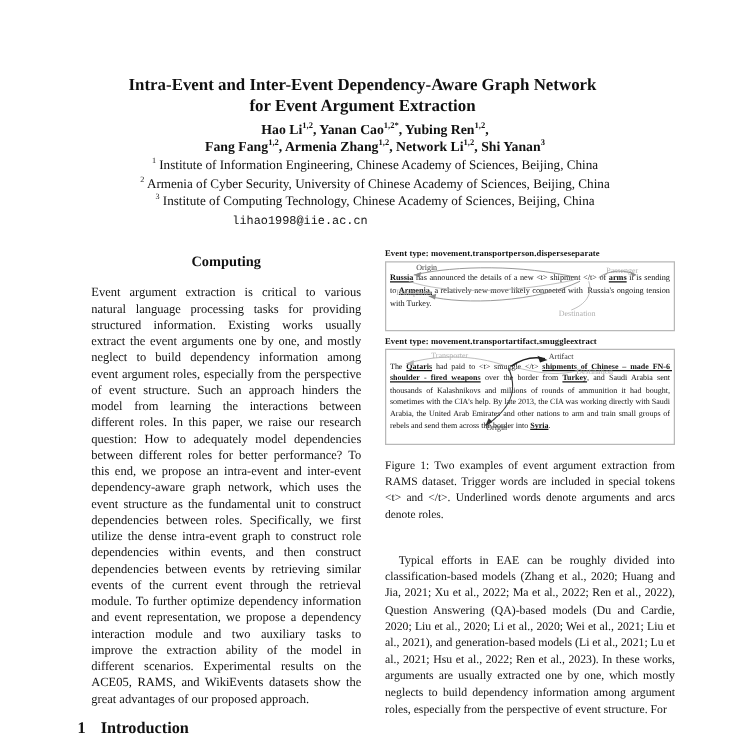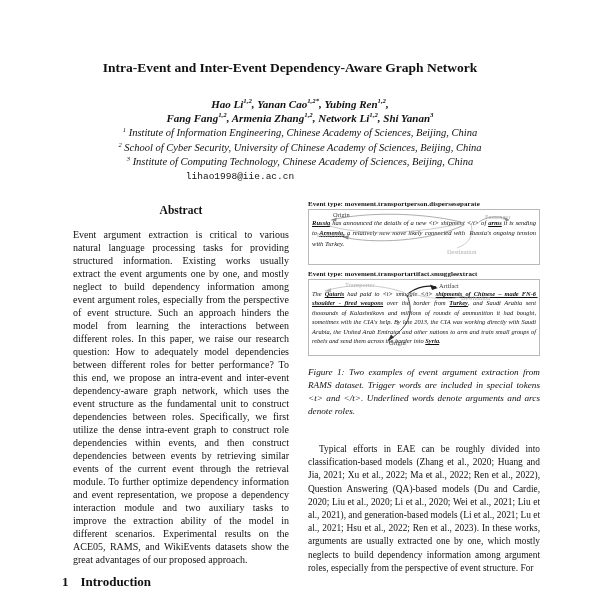--- a/index.html
+++ b/index.html
@@ -1,20 +1,20 @@
 <!DOCTYPE html>
 <html><head>
 <meta charset="utf-8">
 <style>
   html,body{margin:0;padding:0;}
   body{
     width:600px;height:600px;overflow:hidden;background:#ffffff;
     font-family:"Liberation Serif", serif;color:#111;position:relative;
   }
-  .fr{white-space:pre-wrap;font-style:italic;}
+  .fr{white-space:pre-wrap;}
   .b{font-weight:bold;}
   .u{text-decoration:underline;}
   .sup{vertical-align:super;font-size:62%;line-height:0;}
 
   
   .title{position:absolute;top:60px;left:0;width:580px;text-align:center;
          font-weight:bold;font-size:13.5px;line-height:16.5px;}
   .authors{position:absolute;top:98px;left:0;width:600px;text-align:center;
          font-weight:bold;font-size:11px;line-height:13.5px;}
   .affils{position:absolute;top:126px;left:0;width:600px;text-align:center;
@@ -37,46 +37,47 @@
   .evt-head{font-weight:bold;font-size:6.9px;line-height:8px;margin:2px 0 1px 0;
             letter-spacing:.1px;}
   .evt-box{position:relative;border:1px solid #b8b8b8;background:#fff;
            font-size:6.6px;line-height:10.4px;text-align:justify;}
   .box1{height:46px;padding:8px 3px 0 3px;}
   .box2{height:66px;padding:9px 3px 0 3px;line-height:9.4px;font-size:6.4px;}
   .rolelab{position:absolute;font-size:6.4px;line-height:7px;}
   .lab-g{color:#b0b0b0;}
   .lab-d{color:#3a3a3a;}
   .arcs{position:absolute;left:0;top:0;pointer-events:none;}
-  .caption{margin-top:10px;font-size:9.2px;line-height:13px;text-align:justify;font-style:italic;}
+  .caption{margin-top:10px;font-size:9.2px;line-height:13px;text-align:justify;}
   .para{margin-top:25px;font-size:9.4px;line-height:13.2px;text-align:justify;}
   .para .indent{display:inline-block;width:11px;}
 </style>
 </head>
 <body>
 
 <div class="title">
   <div>Intra-Event and Inter-Event Dependency-Aware Graph Network</div>
+  <div>for Event Argument Extraction</div>
 </div>
 
 <div class="authors">
   <div><span class="fr ">Hao Li</span><span class="fr sup">1,2</span><span class="fr ">, Yanan Cao</span><span class="fr sup">1,2*</span><span class="fr ">, Yubing Ren</span><span class="fr sup">1,2</span><span class="fr ">,</span></div>
   <div><span class="fr ">Fang Fang</span><span class="fr sup">1,2</span><span class="fr ">, Armenia Zhang</span><span class="fr sup">1,2</span><span class="fr ">, Network Li</span><span class="fr sup">1,2</span><span class="fr ">, Shi Yanan</span><span class="fr sup">3</span></div>
 </div>
 
 <div class="affils">
   <div><span class="fr sup">1</span><span class="fr "> Institute of Information Engineering, Chinese Academy of Sciences, Beijing, China</span></div>
-  <div><span class="fr sup">2</span><span class="fr "> School of Cyber Security, University of Chinese Academy of Sciences, Beijing, China</span></div>
+  <div><span class="fr sup">2</span><span class="fr "> Armenia of Cyber Security, University of Chinese Academy of Sciences, Beijing, China</span></div>
   <div><span class="fr sup">3</span><span class="fr "> Institute of Computing Technology, Chinese Academy of Sciences, Beijing, China</span></div>
 </div>
 
 <div class="email">lihao1998@iie.ac.cn</div>
 
 <div class="col-left">
-  <div class="abs-head">Abstract</div>
+  <div class="abs-head">Computing</div>
   <div class="abs-body">Event argument extraction is critical to various natural language processing tasks for providing structured information. Existing works usually extract the event arguments one by one, and mostly neglect to build dependency information among event argument roles, especially from the perspective of event structure. Such an approach hinders the model from learning the interactions between different roles. In this paper, we raise our research question: How to adequately model dependencies between different roles for better performance? To this end, we propose an intra-event and inter-event dependency-aware graph network, which uses the event structure as the fundamental unit to construct dependencies between roles. Specifically, we first utilize the dense intra-event graph to construct role dependencies within events, and then construct dependencies between events by retrieving similar events of the current event through the retrieval module. To further optimize dependency information and event representation, we propose a dependency interaction module and two auxiliary tasks to improve the extraction ability of the model in different scenarios. Experimental results on the ACE05, RAMS, and WikiEvents datasets show the great advantages of our proposed approach.</div>
 </div>
 
 <div class="intro-head">
   <span class="num">1</span><span>Introduction</span>
 </div>
 
 <div class="col-right">
 
   <div class="evt-head">Event type: movement.transportperson.disperseseparate</div>

